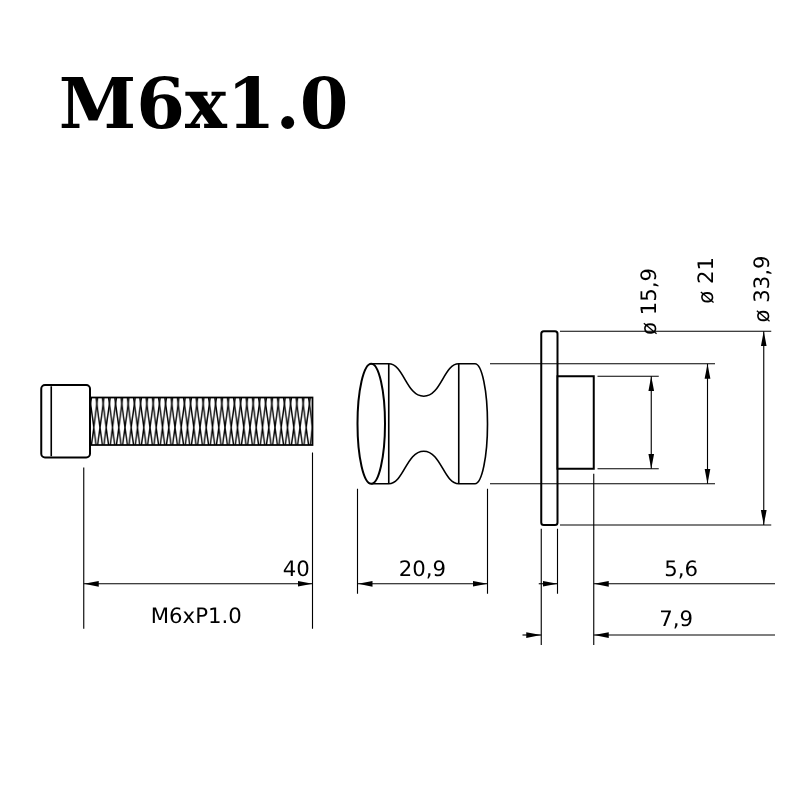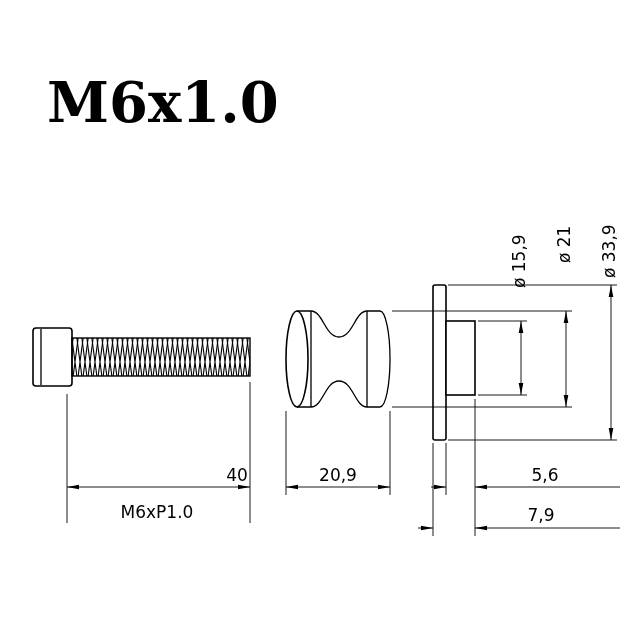--- a/index.html
+++ b/index.html
@@ -8,21 +8,20 @@
     background: #ffffff;
     width: 640px;
     height: 640px;
     overflow: hidden;
   }
   .canvas {
     position: relative;
     width: 640px;
     height: 472px;
     background: #ffffff;
-    margin-top: 20px;
   }
   svg {
     display: block;
   }
   .title-text {
     font-family: "DejaVu Serif", "Liberation Serif", serif;
     font-size: 56px;
     font-weight: bold;
     fill: #000000;
   }

